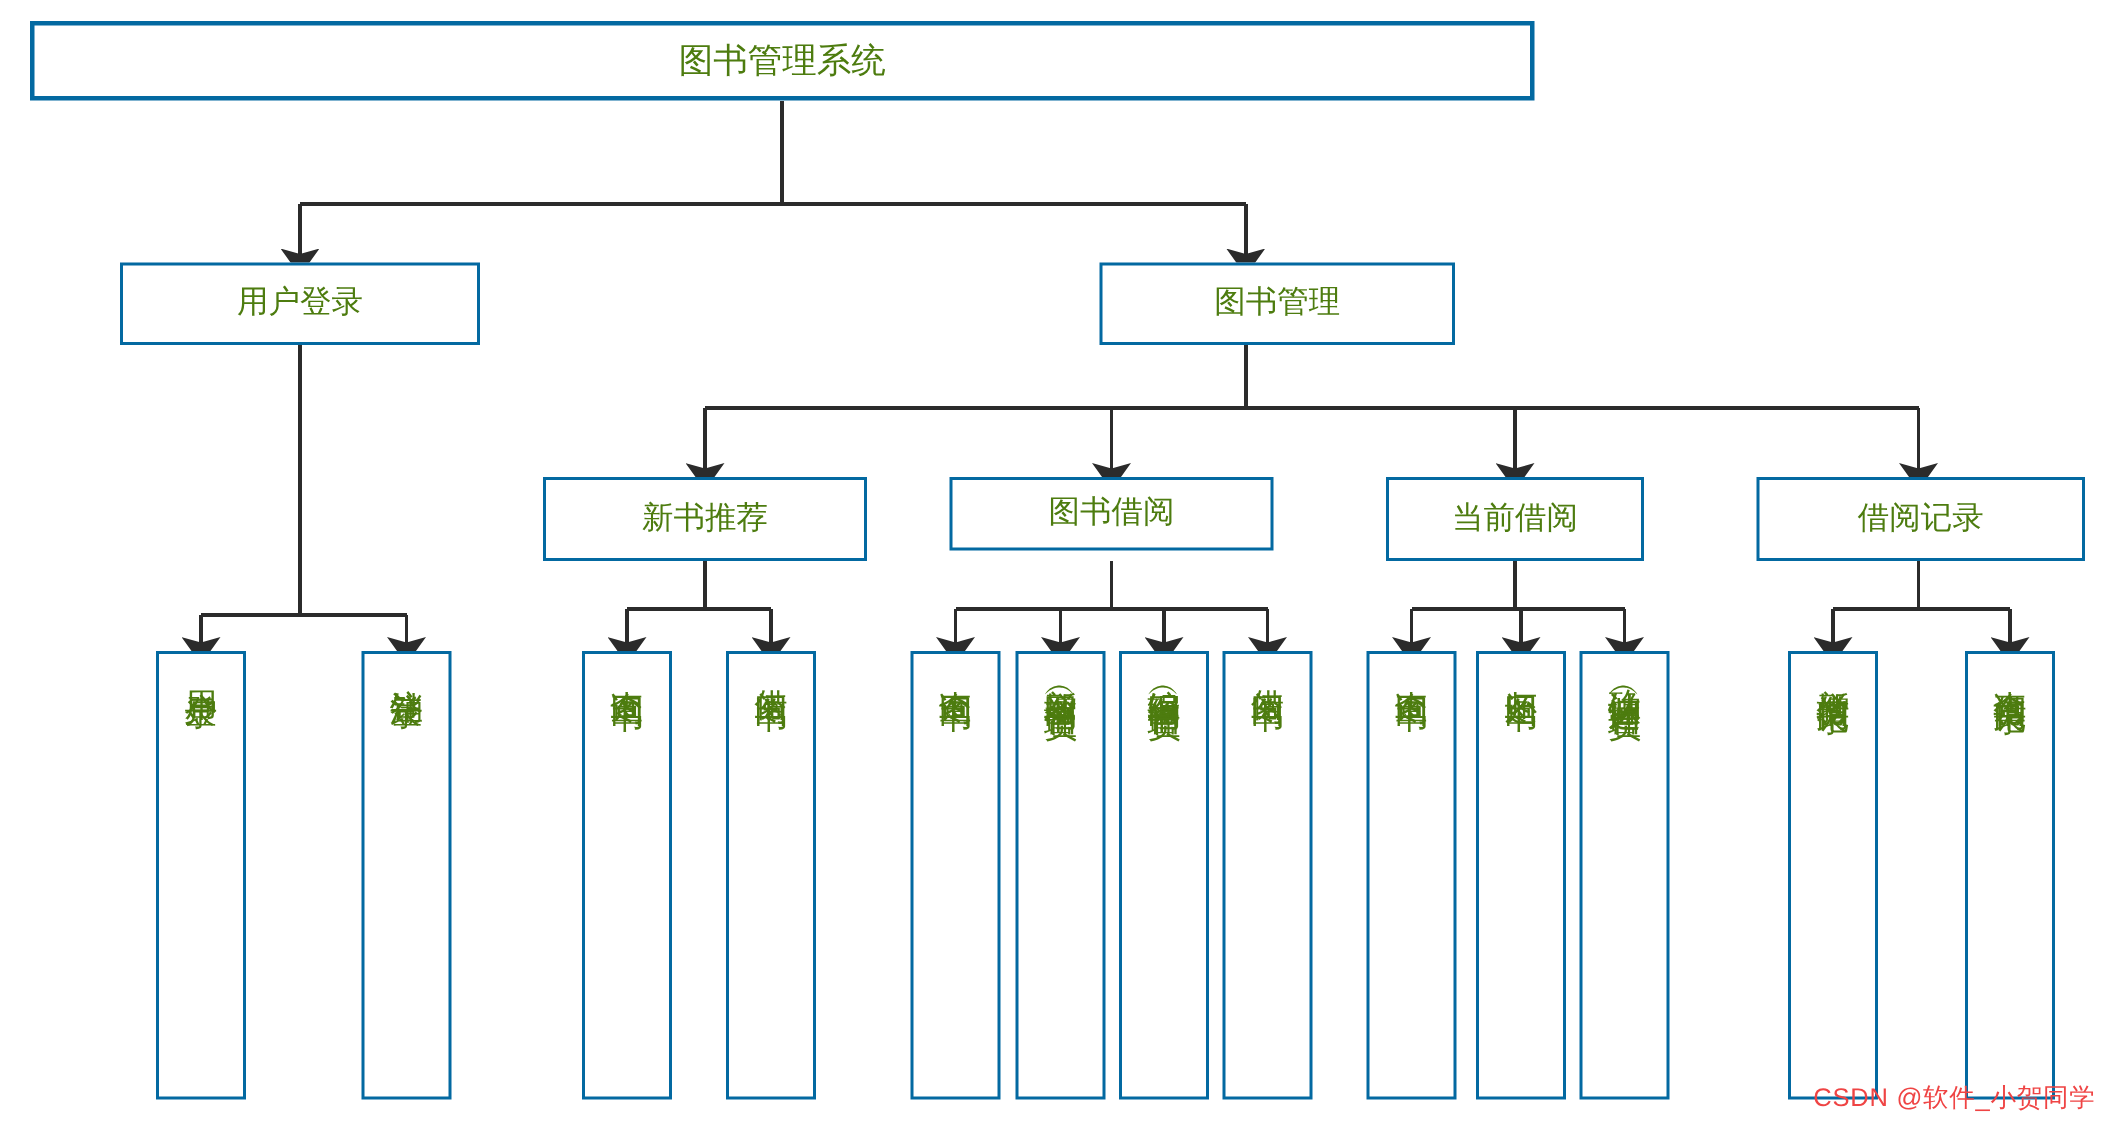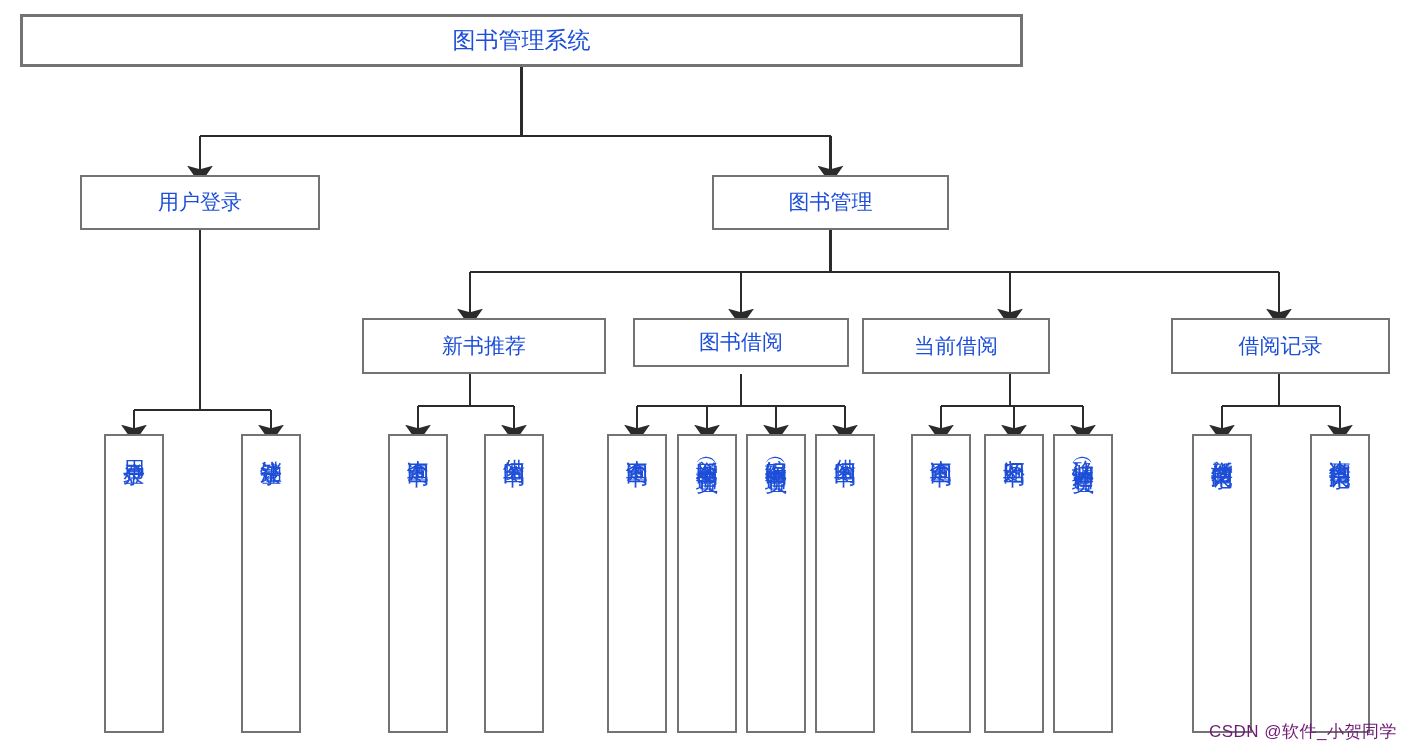--- a/index.html
+++ b/index.html
@@ -21,25 +21,25 @@
     position: absolute;
     left: 0;
     top: 0;
     width: 1405px;
     height: 747px;
   }
   .node {
     position: absolute;
     box-sizing: border-box;
     background: #ffffff;
-    border: 2px solid #737373;
+    border: 2px solid #0369a1;
     display: flex;
     align-items: center;
     justify-content: center;
-    color: #1d4ed8;
+    color: #4d7c0f;
   }
   .node.level0 {
     border-width: 3px;
   }
   .node .lbl {
     text-align: center;
     line-height: 1.18;
     white-space: nowrap;
   }
   .node.level0 .lbl { font-size: 23px; }
@@ -58,21 +58,21 @@
     letter-spacing: 2px;
     line-height: 1;
     white-space: nowrap;
     text-align: left;
   }
   .watermark {
     position: absolute;
     right: 8px;
     bottom: 4px;
     font-size: 17px;
-    color: #701a75;
+    color: #ef4444;
     letter-spacing: 0.5px;
     white-space: nowrap;
     pointer-events: none;
     text-align: center;
   }
 </style>
 </head>
 <body>
 
 <div id="stage">
@@ -119,30 +119,30 @@
       </g>
   </svg>
 
   <div id="node-layer">
       <div class="node level0" style="left: 20px; top: 14px; width: 1003px; height: 53px;">
         <span class="lbl">图书管理系统</span>
       </div>
       <div class="node level1" style="left: 80px; top: 175px; width: 240px; height: 55px;">
         <span class="lbl">用户登录</span>
       </div>
-      <div class="node level1" style="left: 712px; top: 175px; width: 237px; height: 55px;">
+      <div class="node level1" style="left: 733px; top: 175px; width: 237px; height: 55px;">
         <span class="lbl">图书管理</span>
       </div>
-      <div class="node level2" style="left: 362px; top: 318px; width: 244px; height: 56px;">
+      <div class="node level2" style="left: 362px; top: 318px; width: 216px; height: 56px;">
         <span class="lbl">新书推荐</span>
       </div>
       <div class="node level2" style="left: 633px; top: 318px; width: 216px; height: 49px;">
         <span class="lbl">图书借阅</span>
       </div>
-      <div class="node level2" style="left: 862px; top: 318px; width: 188px; height: 56px;">
+      <div class="node level2" style="left: 924px; top: 318px; width: 172px; height: 56px;">
         <span class="lbl">当前借阅</span>
       </div>
       <div class="node level2" style="left: 1171px; top: 318px; width: 219px; height: 56px;">
         <span class="lbl">借阅记录</span>
       </div>
       <div class="node level3 leaf" style="left: 104px; top: 434px; width: 60px; height: 299px;">
         <span class="lbl">用户登录</span>
       </div>
       <div class="node level3 leaf" style="left: 241px; top: 434px; width: 60px; height: 299px;">
         <span class="lbl">注销登录</span>

